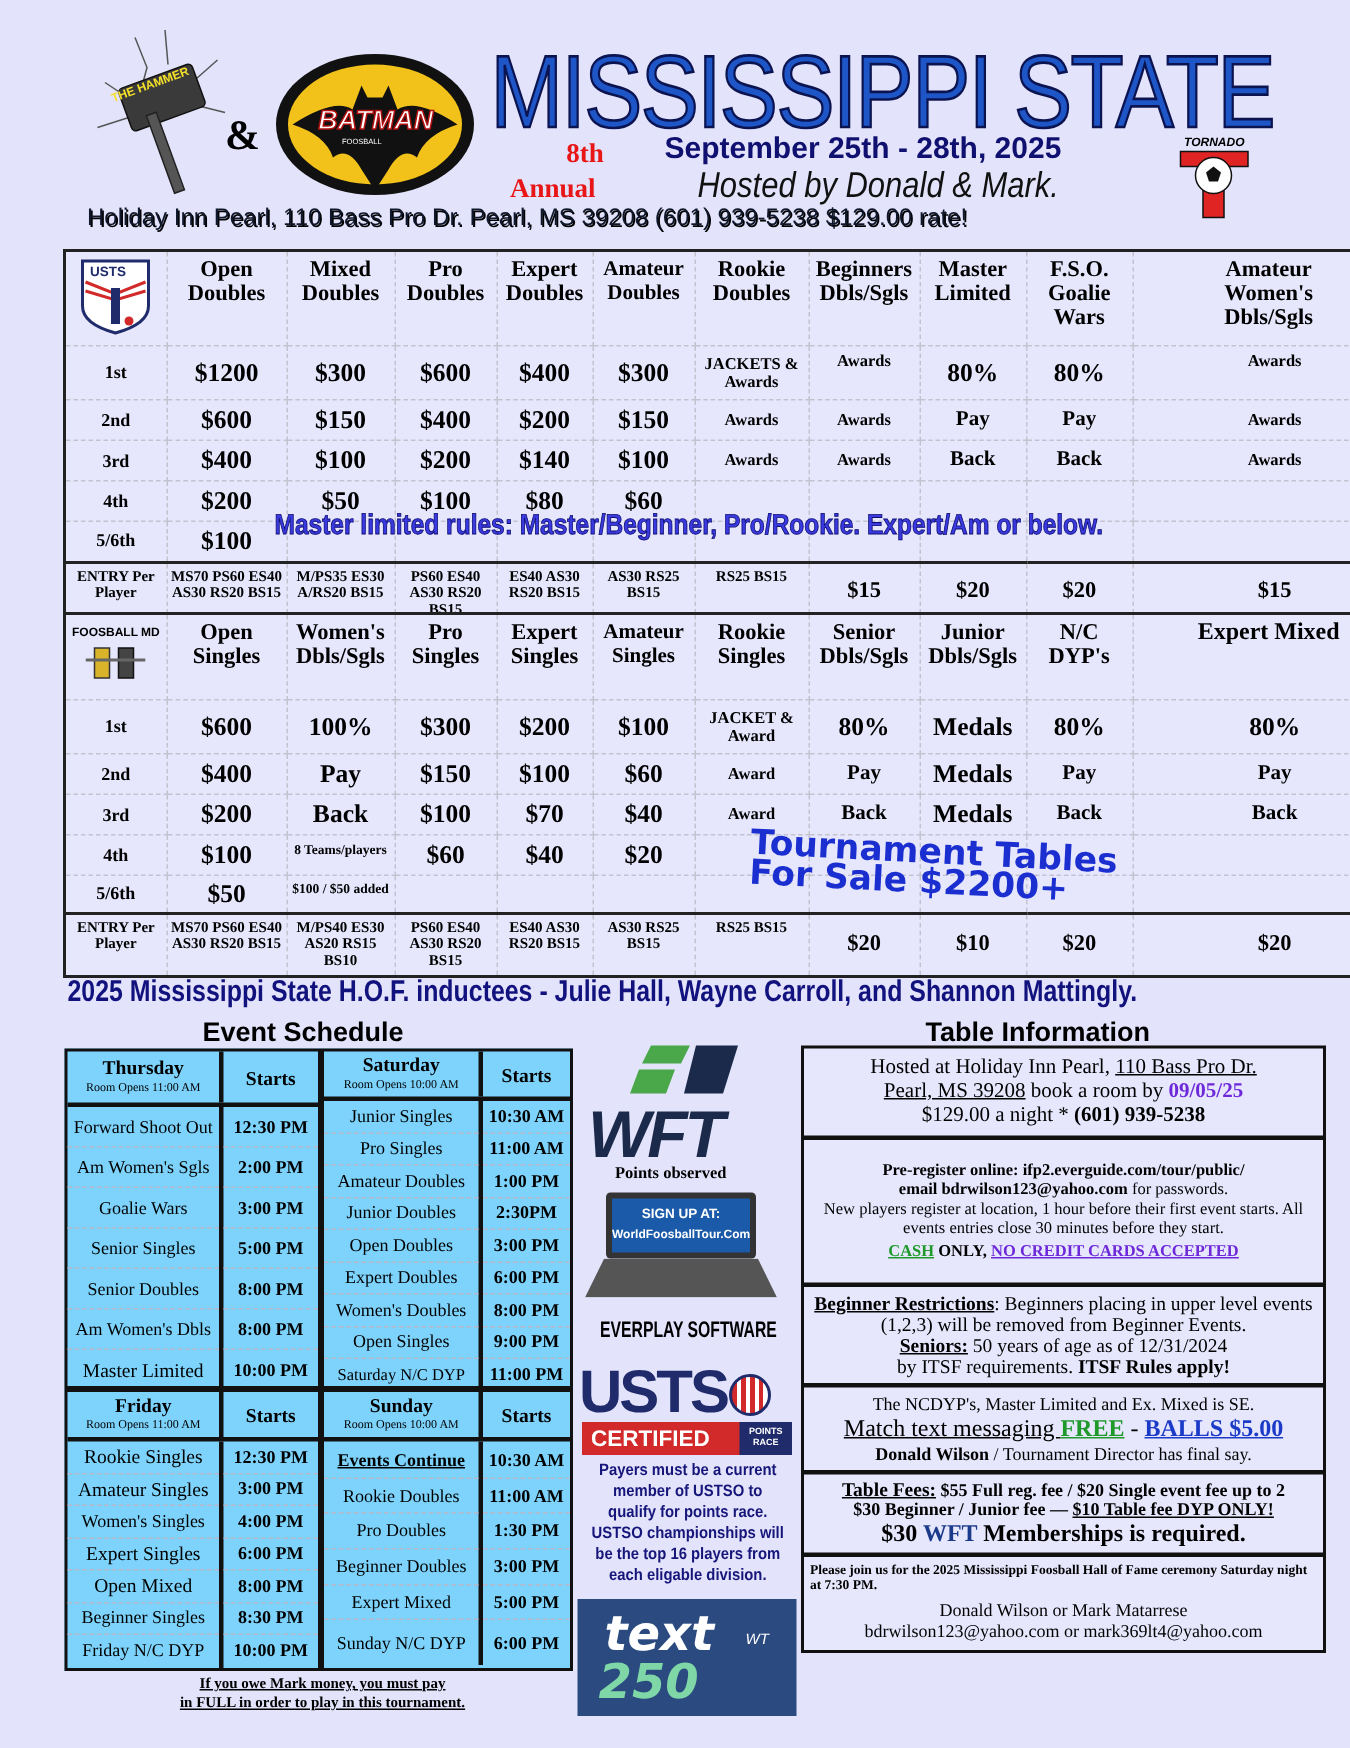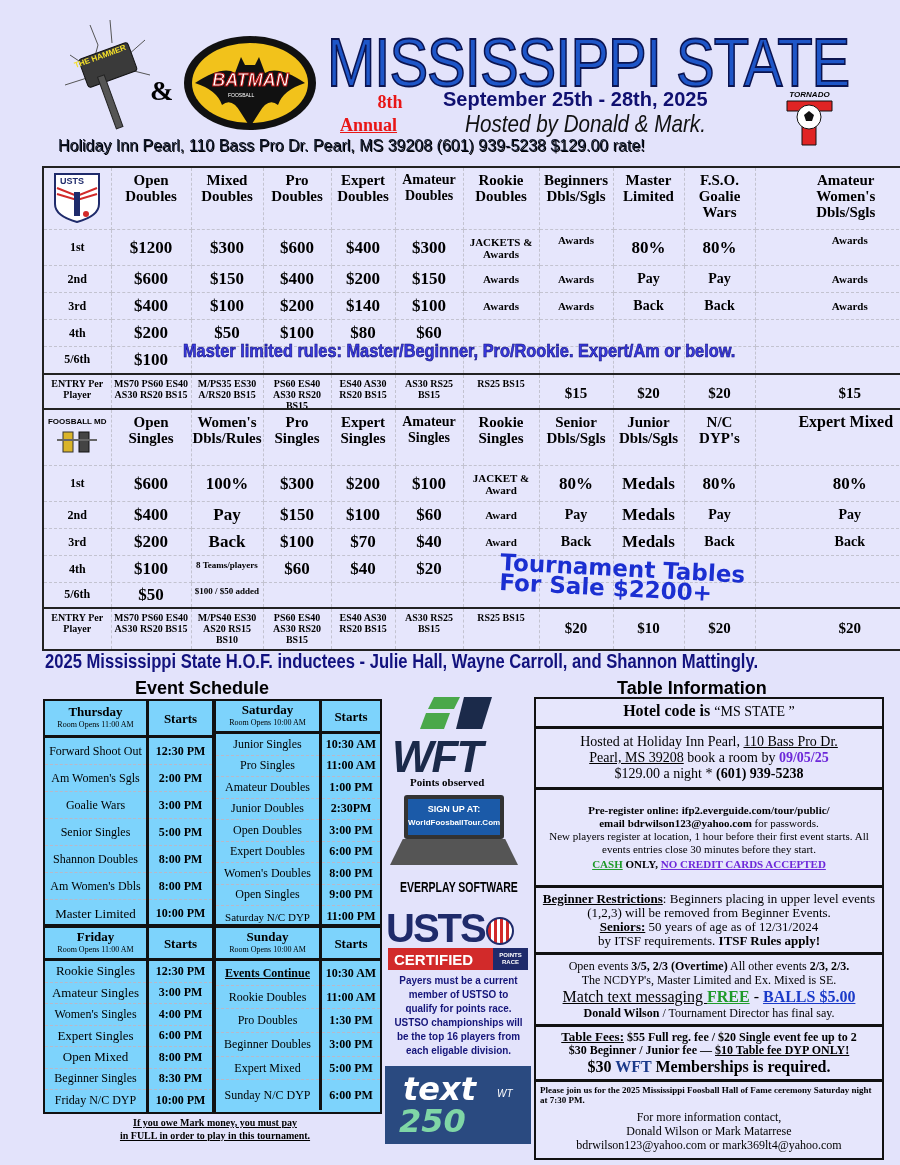--- a/index.html
+++ b/index.html
@@ -8,21 +8,21 @@
 
   .abs { position: absolute; }
 
   
   .hammer { left: 50px; top: 15px; width: 110px; width: 120px; height: 120px; }
   .amp { left: 150px; top: 75px; font-size: 28px; font-weight: bold; }
   .batman { left: 183px; top: 35px; width: 135px; height: 96px; }
   .title { left: 327px; top: 28px; font-family: "Liberation Sans", sans-serif; font-size: 58px; color: #1e56c8;
            -webkit-text-stroke: 1.5px #0b1450; letter-spacing: -1px; line-height: 1; transform: scaleY(1.18); transform-origin: top left; white-space: nowrap; }
   .eighth { left: 360px; top: 92px; font-size: 18px; font-weight: bold; color: #e81616; text-align: center; width: 60px; }
-  .annual { left: 340px; top: 115px; font-size: 18px; font-weight: bold; color: #e81616; text-decoration: underline; }
+  .annual { left: 340px; top: 115px; font-size: 18px; font-weight: bold; color: #e81616; }
   .dates { left: 443px; top: 88px; font-family: "Liberation Sans", sans-serif; font-weight: bold; font-size: 20px; color: #101070; white-space: nowrap; }
   .hosted { left: 465px; top: 110px; font-family: "Liberation Sans", sans-serif; font-style: italic; font-size: 24px; color: #111; white-space: nowrap; transform: scaleX(0.86); transform-origin: left; }
   .tornado { left: 782px; top: 90px; width: 55px; height: 60px; }
   .venue { left: 58px; top: 137px; font-family: "Liberation Sans", sans-serif; font-size: 16px; color: #0f172a; white-space: nowrap;
            text-shadow: 1px 1px 0 #000; letter-spacing: 0px; }
 
   
   table.prize { position: absolute; left: 42px; border-collapse: collapse; border: 2px solid #222; background: #e6e6fc; table-layout: fixed; }
   table.prize td { border: 1px dashed #c3c3d0; text-align: center; vertical-align: middle; font-weight: bold; }
   table.prize tr.hdr td { font-size: 15px; line-height: 16px; vertical-align: top; padding-top: 4px; }
@@ -254,21 +254,21 @@
       <tr class="hdr" style="height:54px">
     <td class="logo-cell">
       <div style="font-family:'Liberation Sans',sans-serif;font-size:8px;font-weight:bold;">FOOSBALL MD</div>
       <svg width="40" height="30" viewBox="0 0 40 30">
         <rect x="6" y="2" width="10" height="20" fill="#d9b42a" stroke="#333"></rect>
         <rect x="22" y="2" width="10" height="20" fill="#444" stroke="#111"></rect>
         <line x1="0" y1="10" x2="40" y2="10" stroke="#666" stroke-width="2"></line>
       </svg>
     </td>
     <td>Open Singles</td>
-    <td>Women's Dbls/Rules</td>
+    <td>Women's Dbls/Sgls</td>
     <td>Pro Singles</td>
     <td>Expert Singles</td>
     <td style="font-size:14px">Amateur Singles</td>
     <td>Rookie Singles</td>
     <td>Senior Dbls/Sgls</td>
     <td>Junior Dbls/Sgls</td>
     <td>N/C DYP's</td>
     <td style="font-size:16px;padding-left:40px;padding-right:8px">Expert Mixed</td>
   </tr>
   <tr style="height:36px">
@@ -368,21 +368,21 @@
       <span class="sub">Room Opens 11:00 AM</span>
     </div>
     <div class="hcell" style="width:63px">Starts</div>
   </div>
   <div class="body">
     <div class="names col1" style="width:104px">
       <div class="row" style="height:27px">Forward Shoot Out</div>
       <div class="row" style="height:27px">Am Women's Sgls</div>
       <div class="row" style="height:27px">Goalie Wars</div>
       <div class="row" style="height:27px">Senior Singles</div>
-      <div class="row" style="height:27px">Shannon Doubles</div>
+      <div class="row" style="height:27px">Senior Doubles</div>
       <div class="row" style="height:27px">Am Women's Dbls</div>
       <div class="row" style="height:27px;font-size:13px">Master Limited</div>
     </div>
     <div class="times" style="width:63px">
       <div class="row" style="height:27px">12:30 PM</div>
       <div class="row" style="height:27px">2:00 PM</div>
       <div class="row" style="height:27px">3:00 PM</div>
       <div class="row" style="height:27px">5:00 PM</div>
       <div class="row" style="height:27px">8:00 PM</div>
       <div class="row" style="height:27px">8:00 PM</div>
@@ -515,51 +515,46 @@
   <span class="pr">POINTS RACE</span>
 </div>
 <div class="abs payers">Payers must be a current member of USTSO to qualify for points race. USTSO championships will be the top 16 players from each eligable division.</div>
 <div class="abs itsf">
   <div style="position:absolute;left:18px;top:4px;font-family:'DejaVu Sans',sans-serif;font-weight:bold;font-style:italic;font-size:32px;color:#fff;">text</div>
   <div style="position:absolute;left:112px;top:22px;font-family:'Liberation Sans',sans-serif;font-size:10px;color:#fff;font-style:italic;">WT</div>
   <div style="position:absolute;left:14px;top:36px;font-family:'DejaVu Sans',sans-serif;font-weight:bold;font-style:italic;font-size:32px;color:#7fd6a6;">250</div>
 </div>
 
 <div class="info">
-  <div class="blk" style="height:30px;font-size:16px;">
-    <span class="b">Hotel code is </span><span style="font-size:14px">“MS STATE ”</span>
-  </div>
   <div class="blk" style="font-size:14px;line-height:16px;padding:5px 4px;">
     <span>Hosted at Holiday Inn Pearl, </span><span class="u">110 Bass Pro Dr.</span><br>
     <span class="u">Pearl, MS 39208</span><span> book a room by </span><span class="red b">09/05/25</span><br>
     <span>$129.00 a night * </span><span class="b">(601) 939-5238</span>
   </div>
   <div class="blk" style="font-size:11px;line-height:13px;padding:14px 4px;">
     <div class="b">Pre-register online: ifp2.everguide.com/tour/public/</div>
     <div><span class="b">email  bdrwilson123@yahoo.com</span><span> for passwords.</span></div>
     <div>New players register at location, 1 hour before their first event starts. All events entries close 30 minutes before they start.</div>
     <div class="b" style="margin-top:2px"><span class="green u">CASH</span><span> ONLY, </span><span class="red u">NO CREDIT CARDS ACCEPTED</span></div>
   </div>
   <div class="blk" style="font-size:13px;line-height:14px;padding:4px 4px;">
     <span class="b u">Beginner Restrictions</span><span>: Beginners placing in upper level events (1,2,3) will be removed from Beginner Events.</span><br>
     <span class="b u">Seniors:</span><span> 50 years of age as of 12/31/2024</span><br>
     <span>by ITSF requirements. </span><span class="b">ITSF Rules apply!</span>
   </div>
   <div class="blk" style="font-size:12px;line-height:14px;padding:4px 4px;">
-    <div><span>Open events </span><span class="b">3/5, 2/3 (Overtime)</span><span> All other events </span><span class="b">2/3, 2/3.</span></div>
     <div>The NCDYP's, Master Limited and Ex. Mixed is SE.</div>
     <div style="font-size:16px;line-height:19px;"><span class="u">Match text messaging </span><span class="green b u">FREE</span><span> - </span><span class="blue b u">BALLS $5.00</span></div>
     <div><span class="b">Donald Wilson</span><span> / Tournament Director has final say.</span></div>
   </div>
   <div class="blk" style="font-size:12px;line-height:13px;padding:3px 4px;">
     <div class="b"><span class="u" style="font-size:13px">Table Fees:</span><span>  $55 Full reg. fee /  $20 Single event fee up to 2</span></div>
     <div class="b"><span>$30 Beginner / Junior fee — </span><span class="u">$10 Table fee DYP ONLY!</span></div>
     <div class="b" style="font-size:16px;line-height:19px;"><span>$30 </span><span style="color:#1b3a8a">WFT</span><span> Memberships is required.</span></div>
   </div>
   <div class="blk" style="text-align:left;padding:3px 4px 6px;">
     <div class="b" style="font-size:9px;line-height:10px;">Please join us for the 2025 Mississippi Foosball Hall of Fame ceremony Saturday night at 7:30 PM.</div>
     <div style="text-align:center;font-size:12px;line-height:14px;margin-top:5px;">
-      <div>For more information contact,</div>
       <div>Donald Wilson or Mark Matarrese</div>
       <div>bdrwilson123@yahoo.com or mark369lt4@yahoo.com</div>
     </div>
   </div>
 </div>
 
 </body></html>

